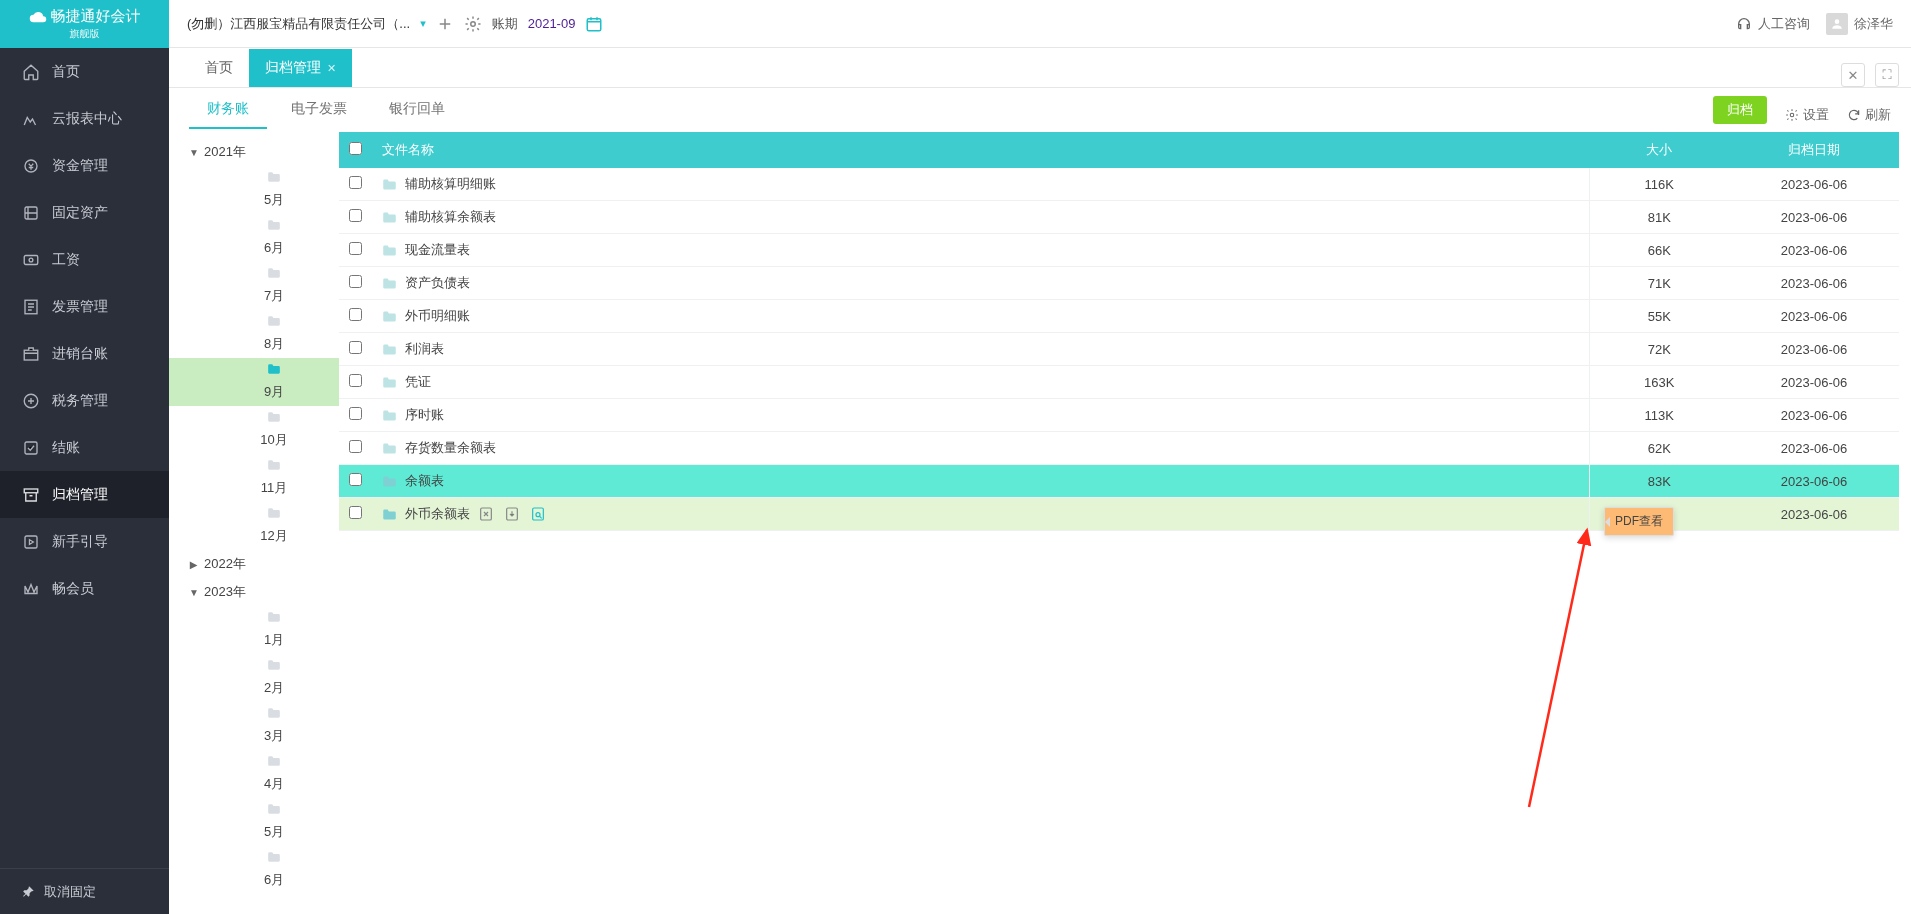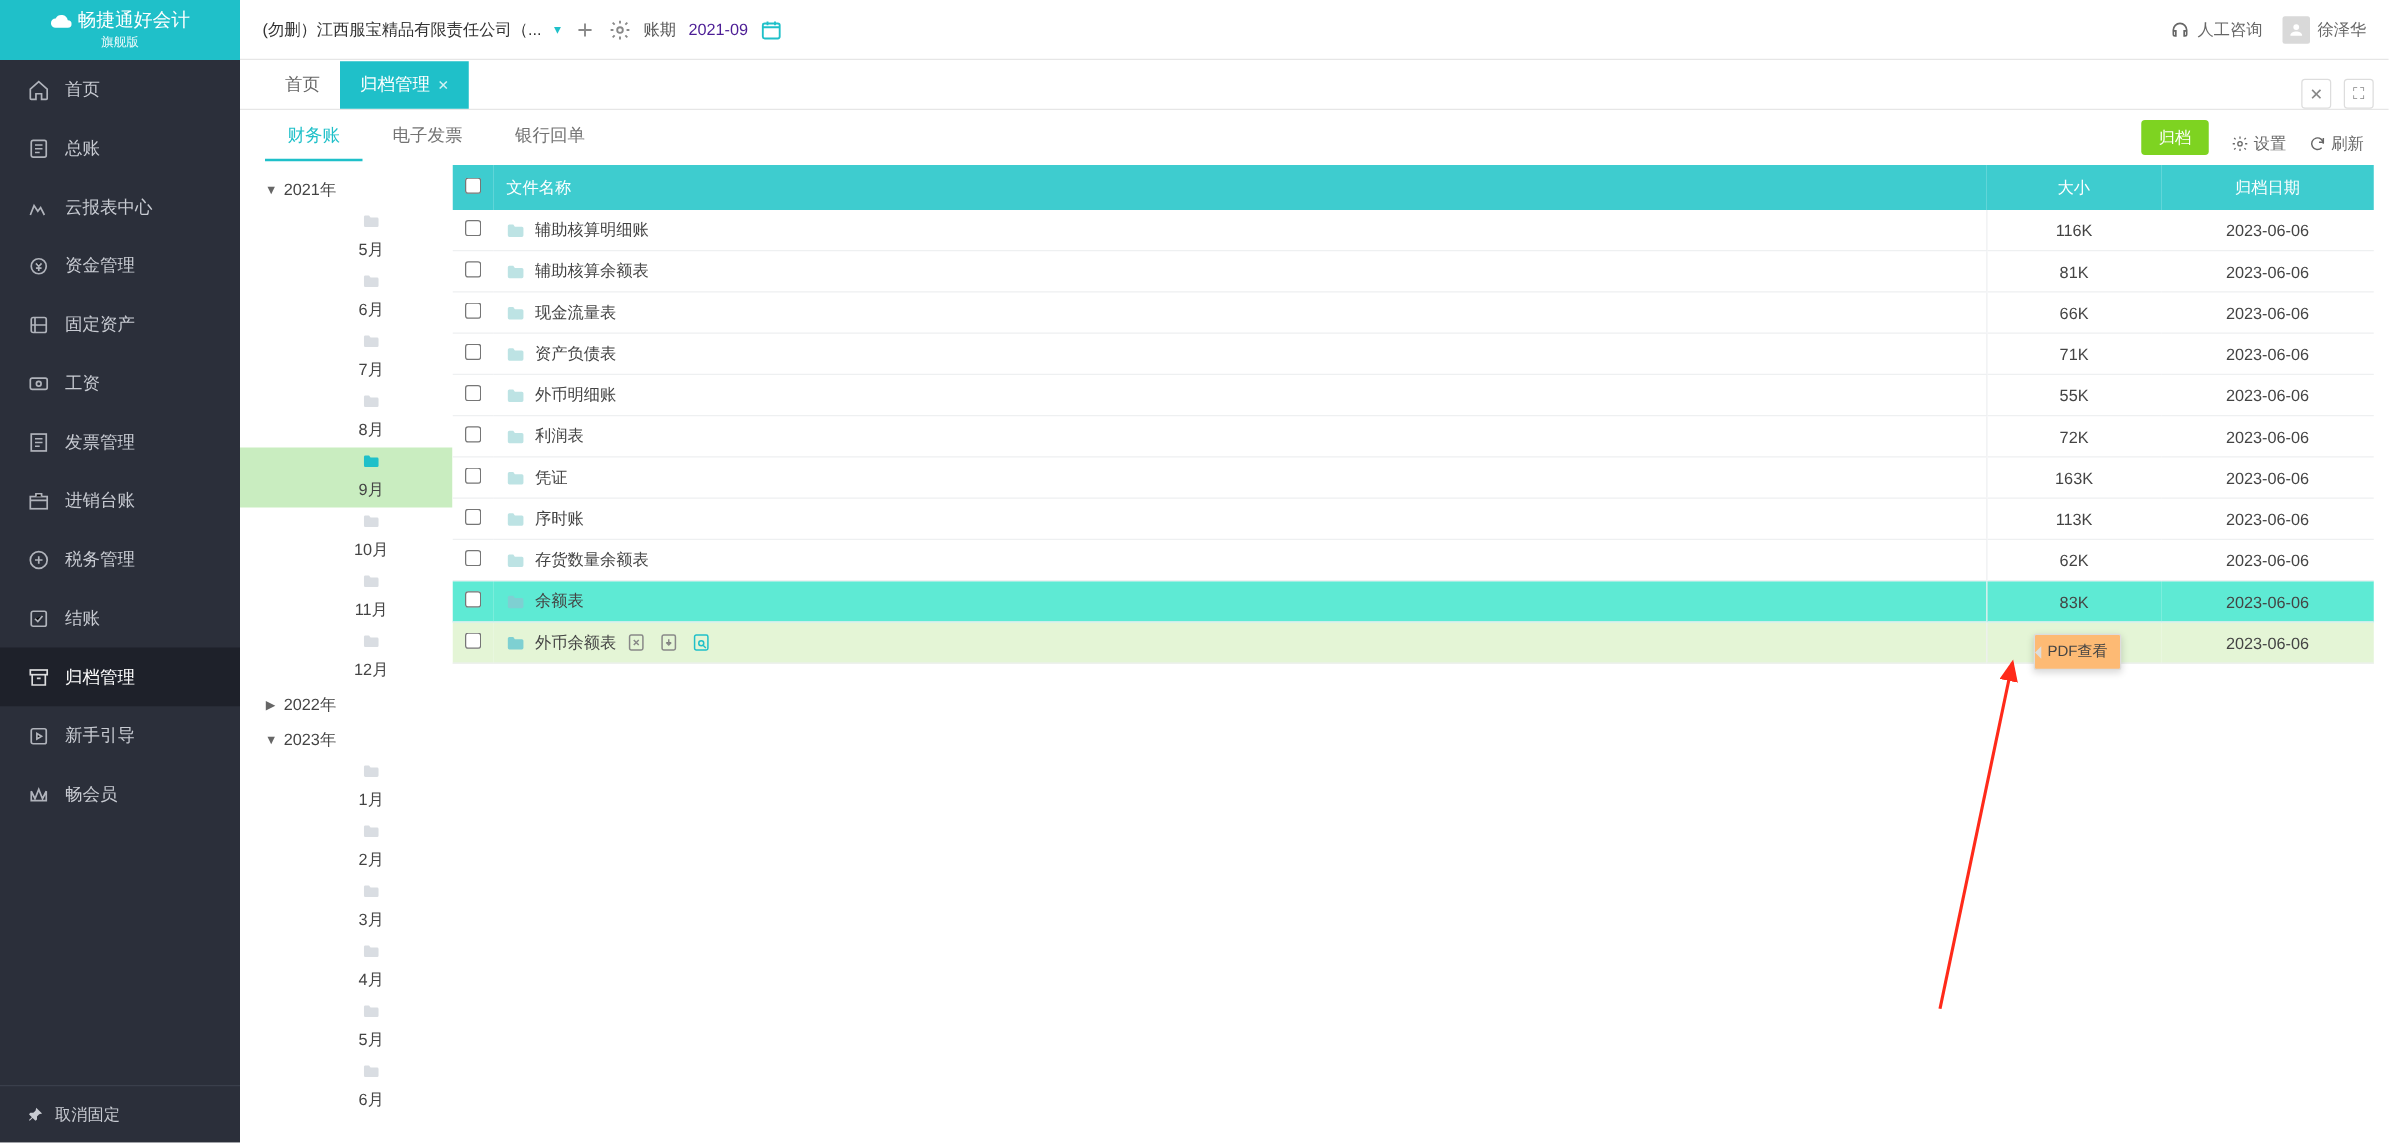--- a/index.html
+++ b/index.html
@@ -1,21 +1,21 @@
 <!DOCTYPE html>
 <html><head>
 <meta charset="utf-8">
 <style>
 * { margin:0; padding:0; box-sizing:border-box; font-family:"Microsoft YaHei","PingFang SC",Arial,sans-serif; }
 body { background:#fff; width:1911px; height:914px; overflow:hidden; font-size:13px; color:#333; }
 
 .app { display:flex; width:100%; height:100%; }
 
 
-.sidebar { width:192px; background:#2b2f3a; color:#c8cbd2; flex-shrink:0; display:flex; flex-direction:column; }
+.sidebar { width:169px; background:#2b2f3a; color:#c8cbd2; flex-shrink:0; display:flex; flex-direction:column; }
 .logo-bar { height:48px; background:#1fc0c9; color:#fff; display:flex; align-items:center; justify-content:center; flex-direction:column; gap:1px; }
 .logo-row { display:flex; align-items:center; gap:4px; font-size:15px; font-weight:500; }
 .logo-icon { width:18px; height:18px; }
 .logo-sub { font-size:10px; opacity:.9; }
 .side-nav { flex:1; overflow:auto; }
 .side-item { display:flex; align-items:center; gap:12px; height:47px; padding:0 22px; cursor:pointer; font-size:14px; color:#c8cbd2; }
 .side-item.active { background:#1e212a; color:#fff; }
 .side-icon { width:18px; height:18px; opacity:.85; }
 .side-footer { height:46px; display:flex; align-items:center; gap:8px; padding:0 22px; background:#2b2f3a; border-top:1px solid #3a3f4b; cursor:pointer; font-size:13px; }
 
@@ -100,27 +100,20 @@
         <span>畅捷通好会计</span>
       </div>
       <span class="logo-sub">旗舰版</span>
     </div>
     <nav class="side-nav" id="side-nav">
         <div class="side-item">
           <svg class="side-icon" viewBox="0 0 24 24">
             <path d="M3 11l9-8 9 8v10a1 1 0 01-1 1h-5v-6h-6v6H4a1 1 0 01-1-1V11z" fill="none" stroke="currentColor" stroke-width="1.8"></path>
           </svg>
           <span>首页</span>
-        </div>
-        <div class="side-item">
-          <svg class="side-icon" viewBox="0 0 24 24">
-            <rect x="4" y="3" width="16" height="18" rx="2" fill="none" stroke="currentColor" stroke-width="1.8"></rect>
-            <path stroke="currentColor" stroke-width="1.8" d="M8 8h8M8 12h8M8 16h5"></path>
-          </svg>
-          <span>总账</span>
         </div>
         <div class="side-item">
           <svg class="side-icon" viewBox="0 0 24 24">
             <path d="M3 20l4-10 4 6 3-4 4 8" fill="none" stroke="currentColor" stroke-width="1.8"></path>
           </svg>
           <span>云报表中心</span>
         </div>
         <div class="side-item">
           <svg class="side-icon" viewBox="0 0 24 24">
             <circle cx="12" cy="12" r="8" fill="none" stroke="currentColor" stroke-width="1.8"></circle>

